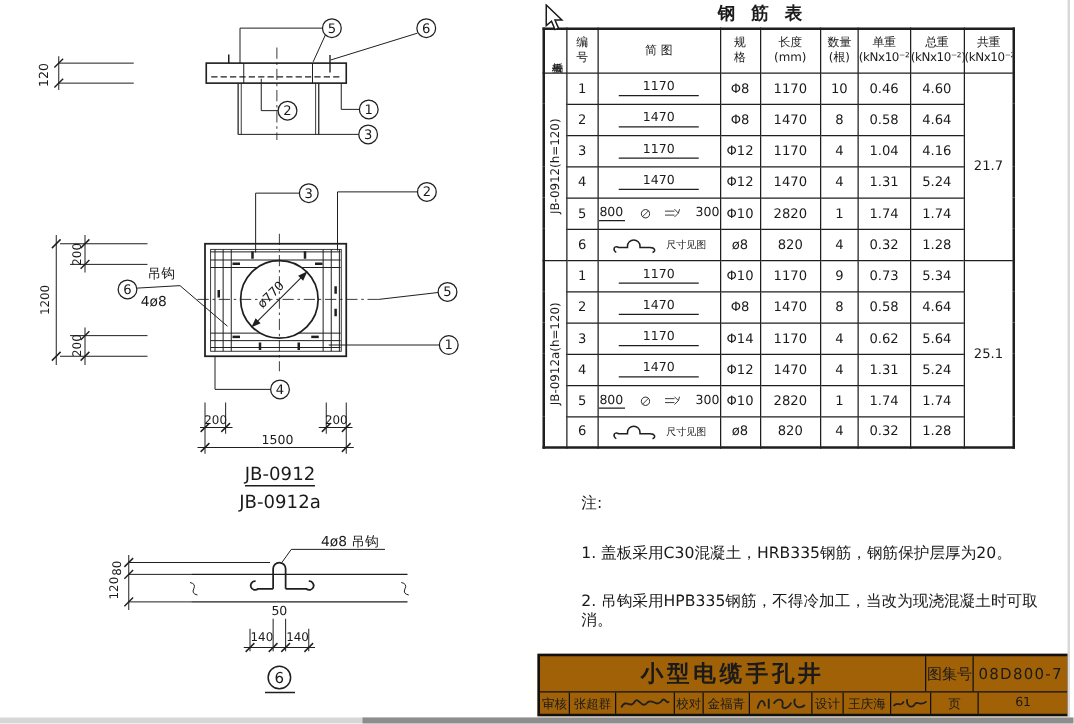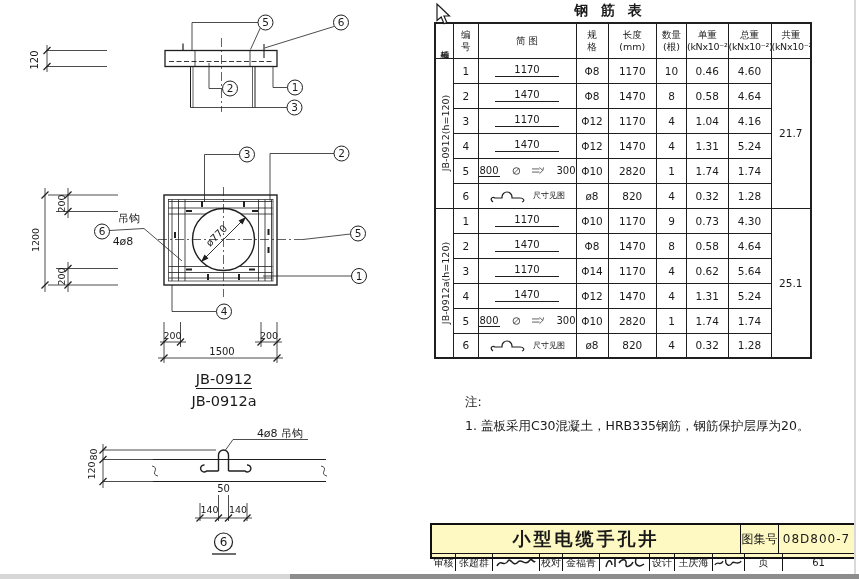--- a/index.html
+++ b/index.html
@@ -32,25 +32,25 @@
   .diag-bar .num { font-size:10px; line-height:11px; }
   .dline { display:block; width:64px; border-top:1.4px solid #1f1f1f; margin-top:1px; }
   .diag-ring { display:flex; align-items:center; gap:12px; font-size:10px; }
   .u8 { border-bottom:1.2px solid #1f1f1f; padding:0 1px; }
   .diag-hook { display:flex; align-items:center; justify-content:center; gap:2px; }
   .szl { font-size:8px; }
 
   
   .notes { position:absolute; left:465px; top:394px; width:390px; font-size:12.5px; }
   .n-label { line-height:16px; }
-  .n-item { line-height:15px; margin-top:8px; }
+  .n-item { line-height:15px; margin-top:24px; }
 
   
-  .tblock { position:absolute; left:430px; top:523px; width:426px; height:36px;
-    border:2px solid #111; background:#fef9c3; }
+  .tblock { position:absolute; left:430px; top:523px; width:426px; height:50px;
+    border:2px solid #111; background:#a16207; }
   .tb-row1 { display:flex; height:29px; border-bottom:1.5px solid #111; }
   .tb-title { width:308px; display:flex; align-items:center; justify-content:center;
     font-size:18px; font-weight:bold; letter-spacing:3px; }
   .tb-cell { display:flex; align-items:center; justify-content:center; border-left:1.2px solid #111; }
   .tb-atlas-label { width:38px; font-size:12px; }
   .tb-atlas-no { flex:1; font-size:12px; letter-spacing:1px; }
   .tb-row2 { display:flex; height:17px; font-size:10px; }
   .tb-row2 > div { display:flex; align-items:center; justify-content:center; border-left:1.2px solid #111; overflow:visible; }
   .tb-row2 > div:first-child { border-left:none; }
   .w23{width:23px}.w37{width:37px}.w47{width:47px}.w50{width:50px}.w25{width:25px}
@@ -430,21 +430,21 @@
         <td>
             <div class="diag-bar">
               <span class="num">1170</span>
               <span class="dline"></span>
             </div>
           </td>
         <td>Φ10</td>
         <td>1170</td>
         <td>9</td>
         <td>0.73</td>
-        <td>4.30</td>
+        <td>5.34</td>
         <td rowspan="6">25.1</td>
       </tr>
       <tr>
         <td>2</td>
         <td>
             <div class="diag-bar">
               <span class="num">1470</span>
               <span class="dline"></span>
             </div>
           </td>
@@ -518,20 +518,21 @@
         <td>4</td>
         <td>0.32</td>
         <td>1.28</td>
       </tr>
     </tbody>
   </table>
 
   <div class="notes">
     <div class="n-label">注:</div>
     <div class="n-item">1. 盖板采用C30混凝土，HRB335钢筋，钢筋保护层厚为20。</div>
+    <div class="n-item">2. 吊钩采用HPB335钢筋，不得冷加工，当改为现浇混凝土时可取消。</div>
   </div>
 
   <div class="tblock">
     <div class="tb-row1">
       <div class="tb-title">小型电缆手孔井</div>
       <div class="tb-cell tb-atlas-label">图集号</div>
       <div class="tb-cell tb-atlas-no">08D800-7</div>
     </div>
     <div class="tb-row2">
       <div class="w23">审核</div>

